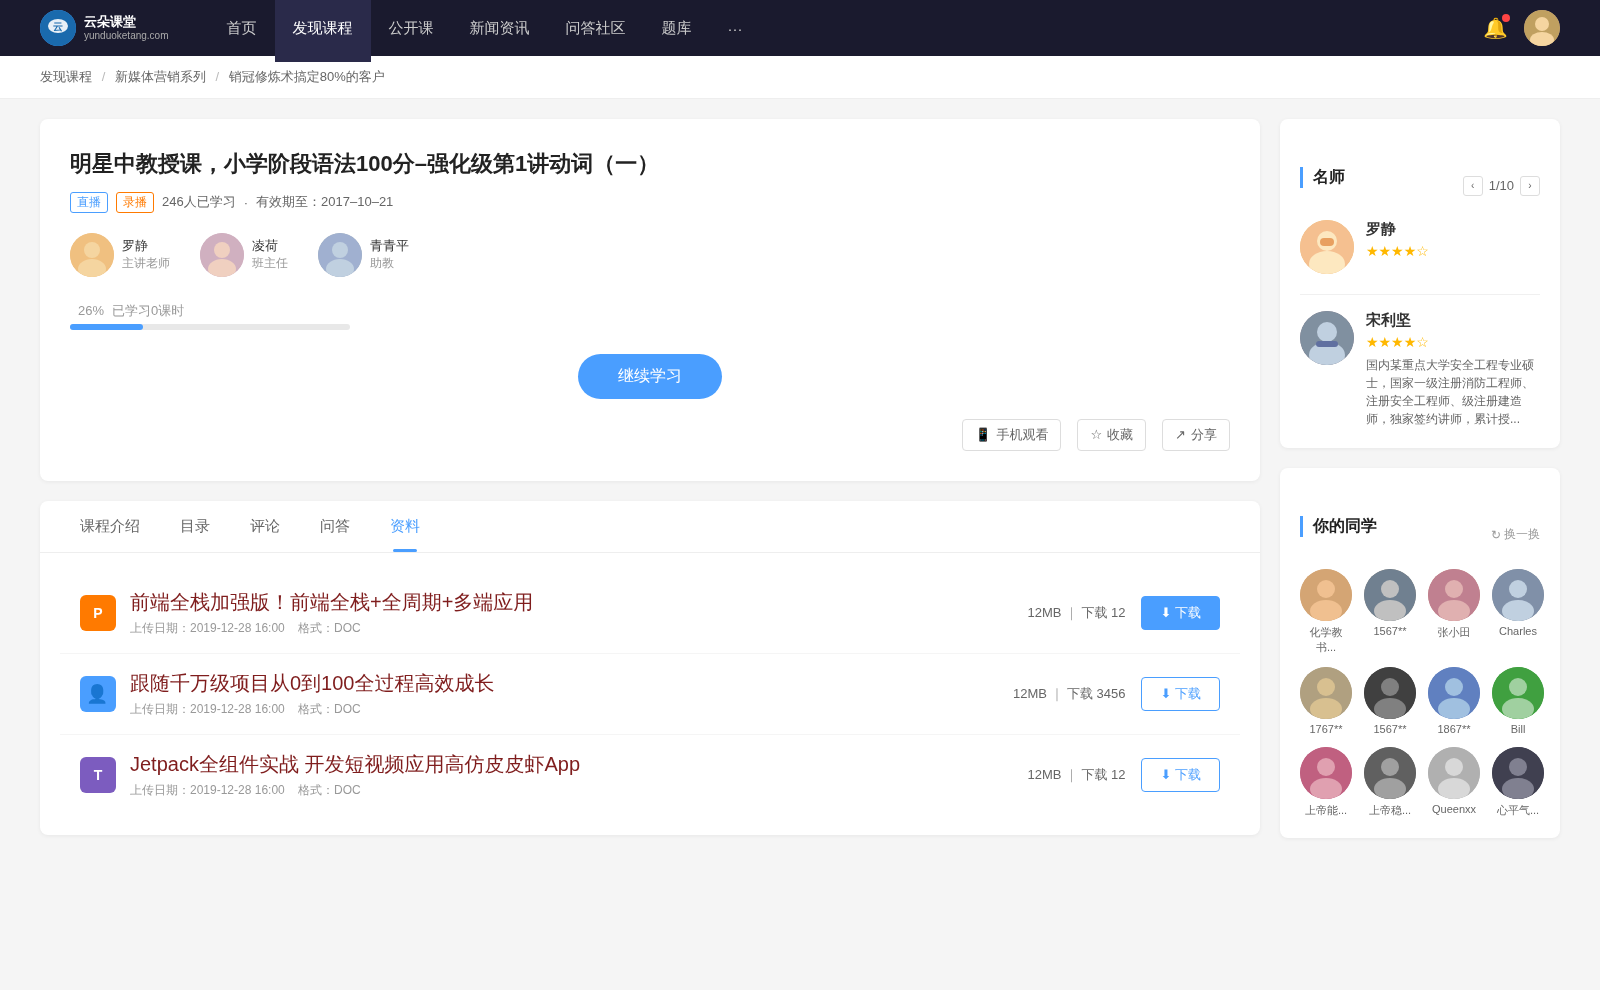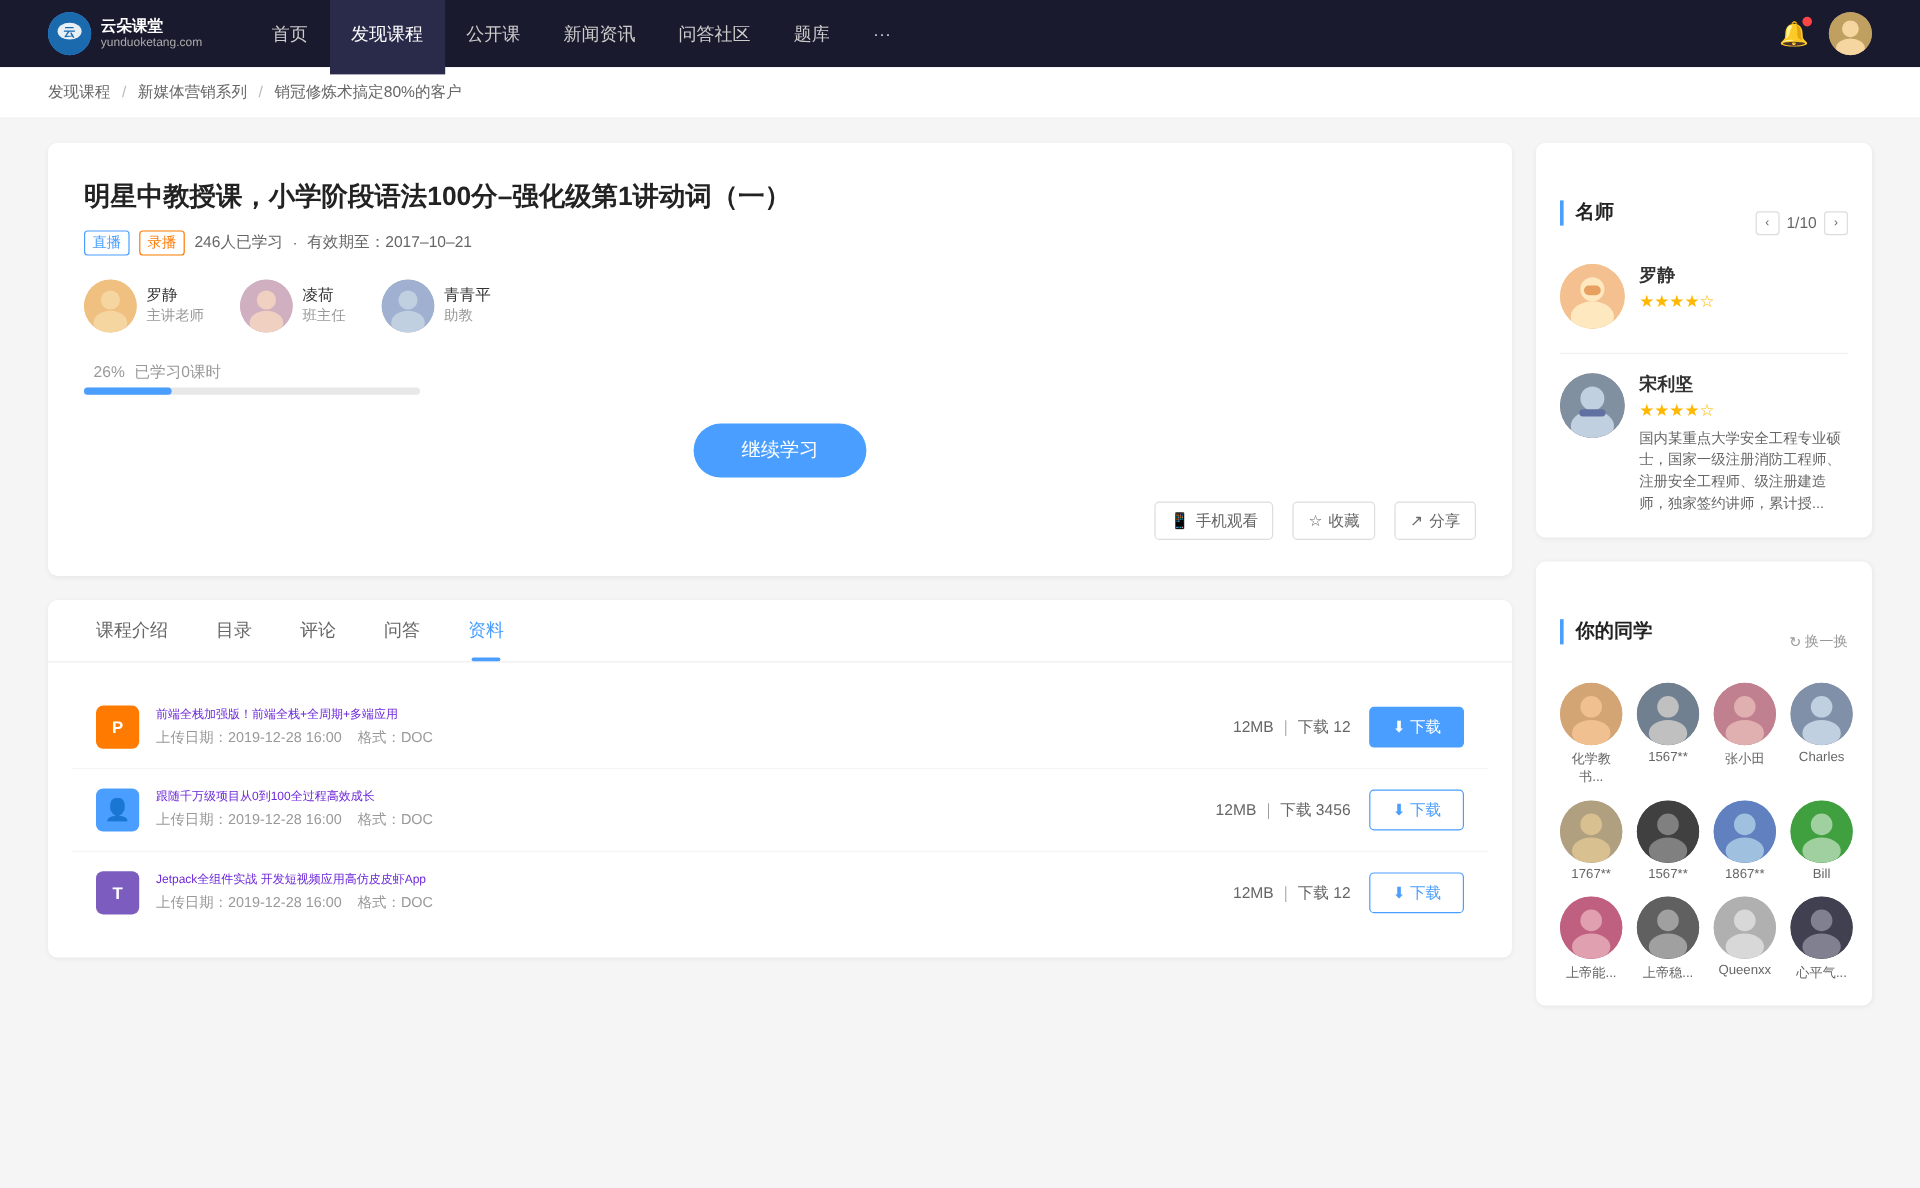--- a/index.html
+++ b/index.html
@@ -61,21 +61,21 @@
     .tab-content { padding: 20px; }
 
     
     .file-item { display: flex; align-items: center; padding: 16px 20px; border-bottom: 1px solid #f5f5f5; }
     .file-item:last-child { border-bottom: none; }
     .file-icon { width: 36px; height: 36px; border-radius: 6px; display: flex; align-items: center; justify-content: center; color: white; font-size: 14px; font-weight: bold; margin-right: 14px; flex-shrink: 0; }
     .file-icon.orange { background: #ff7a00; }
     .file-icon.blue { background: #4a9eff; }
     .file-icon.purple { background: #7c5cbf; }
     .file-details { flex: 1; min-width: 0; }
-    .file-name { font-size: 10px; color: #6d28d9; font-weight: 500; margin-bottom: 4px; }
+    .file-name { font-size: 20px; color: #7f1d1d; font-weight: 500; margin-bottom: 4px; }
     .file-sub { font-size: 12px; color: #999; }
     .file-right { display: flex; align-items: center; gap: 16px; margin-left: 20px; }
     .file-size-info { font-size: 13px; color: #999; white-space: nowrap; }
     .file-size-info span { color: #666; }
     .btn-download { background: white; border: 1px solid #4a9eff; color: #4a9eff; padding: 7px 18px; border-radius: 4px; font-size: 13px; cursor: pointer; white-space: nowrap; display: flex; align-items: center; gap: 4px; }
     .btn-download.filled { background: #4a9eff; color: white; }
 
     
     .sidebar-card { background: white; border-radius: 8px; padding: 20px; margin-bottom: 20px; box-shadow: 0 1px 4px rgba(0,0,0,0.06); }
     .sidebar-title { font-size: 16px; font-weight: 600; color: #222; margin-bottom: 16px; display: flex; align-items: center; gap: 6px; border-left: 3px solid #4a9eff; padding-left: 10px; }

